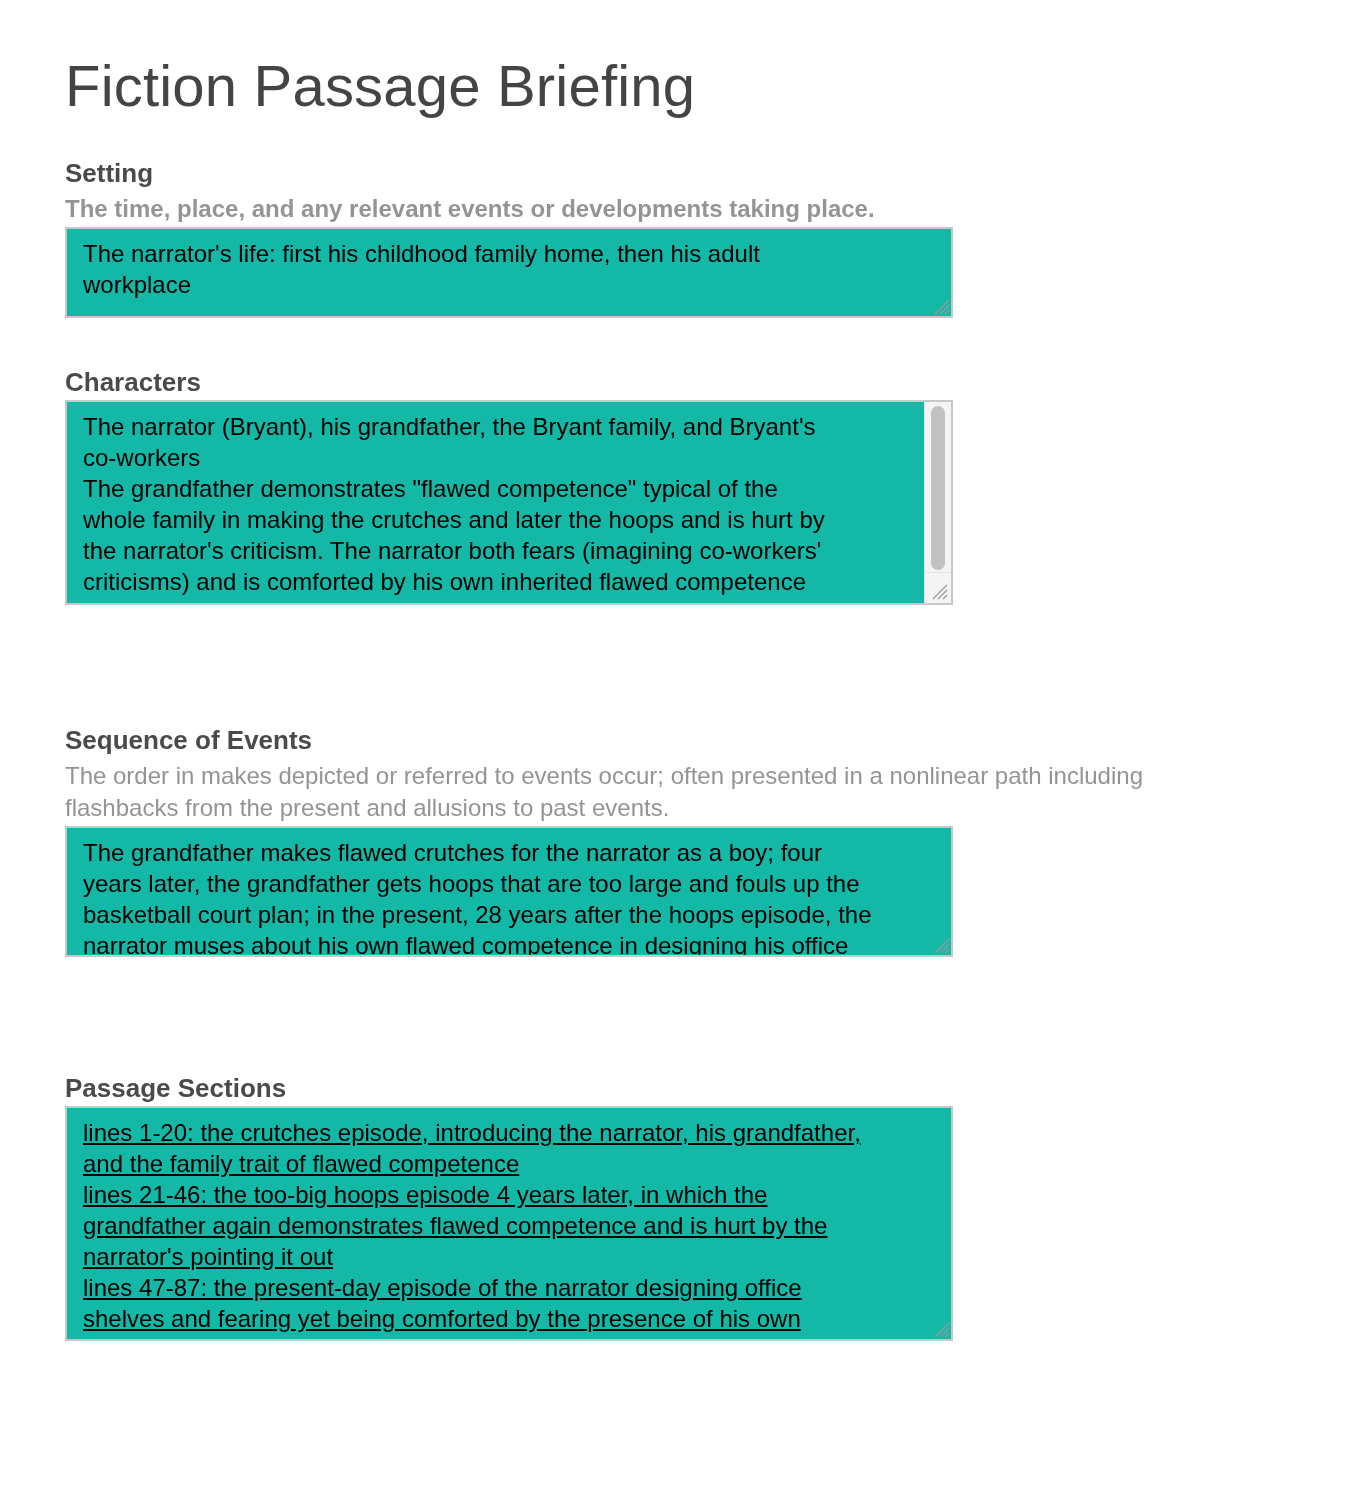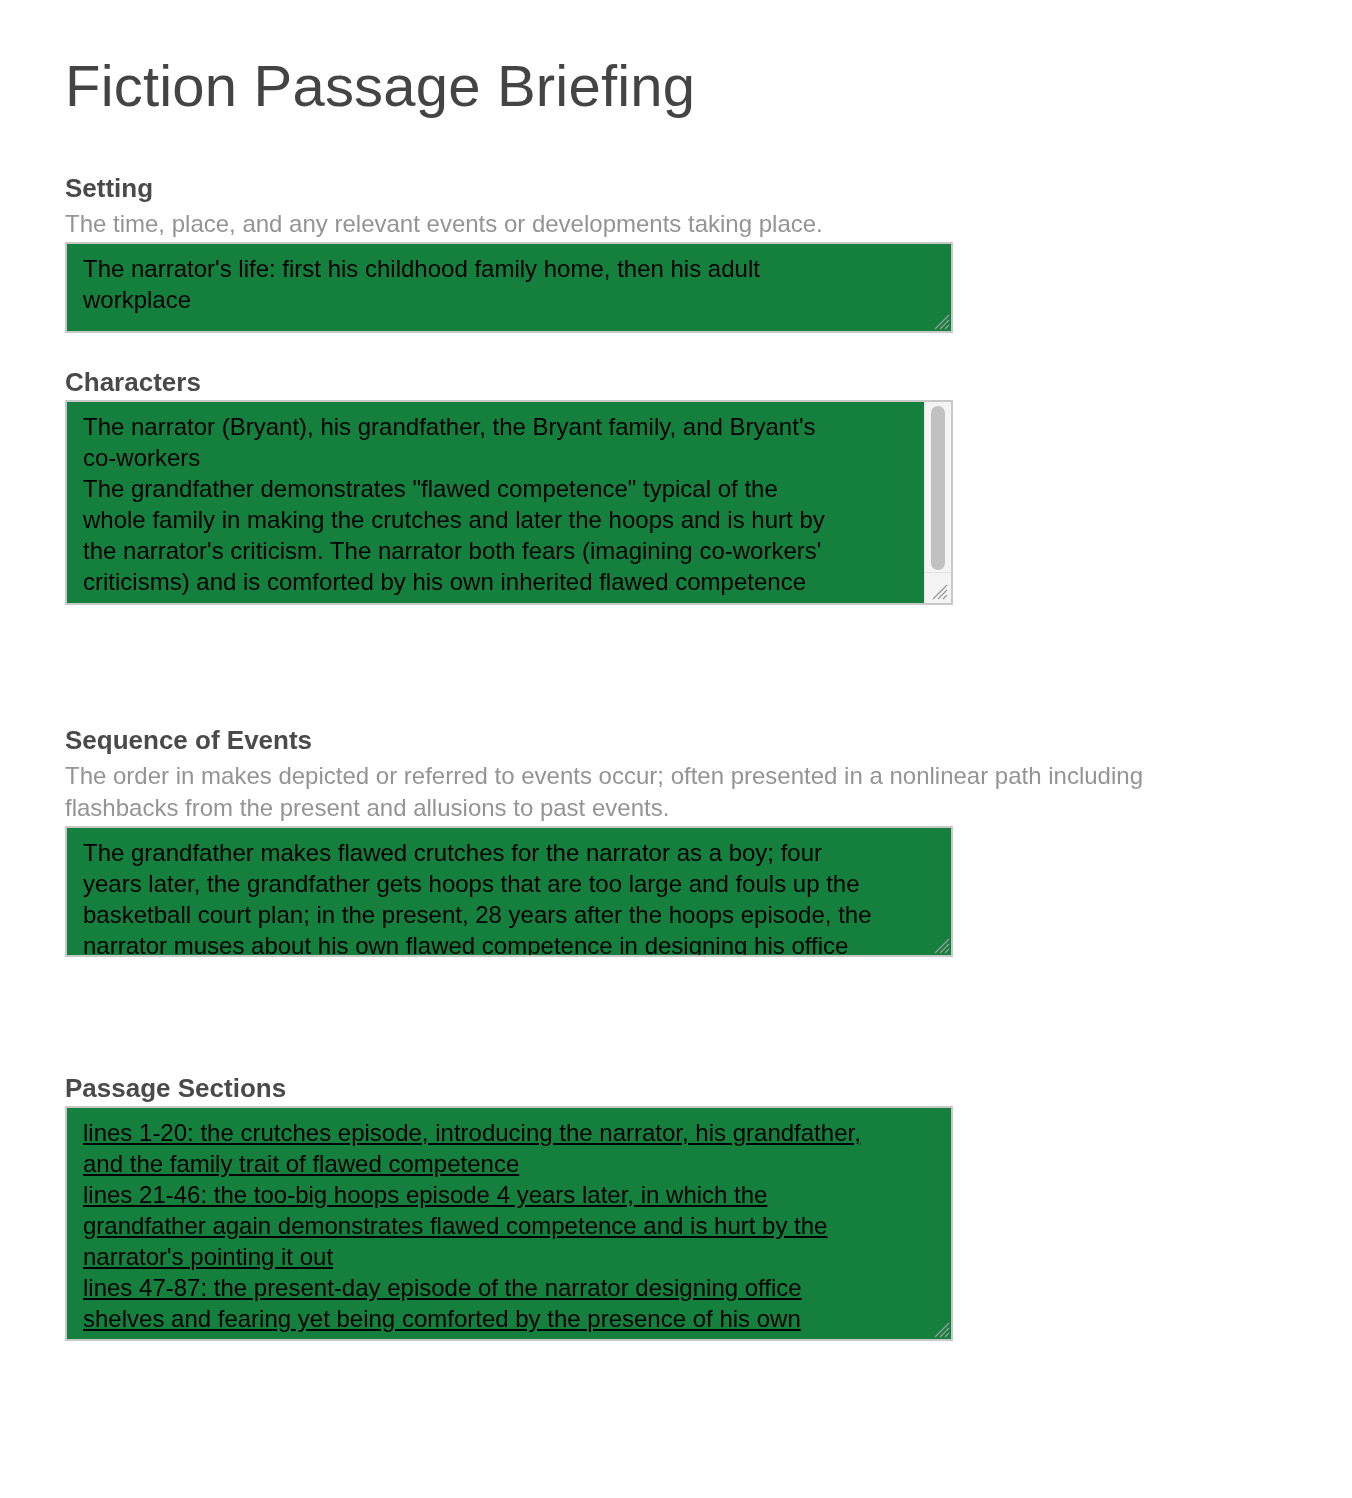--- a/index.html
+++ b/index.html
@@ -5,40 +5,40 @@
   html, body { margin: 0; padding: 0; background: #ffffff; }
   body { width: 1352px; height: 1498px; position: relative; overflow: hidden;
          font-family: "Liberation Sans", sans-serif; }
   .page { position: absolute; left: 65px; top: 0; width: 1200px; }
   h1 { position: absolute; left: 0; top: 58px; margin: 0; font-size: 58px; font-weight: 400;
        color: #444; letter-spacing: 0.2px; line-height: 56px; white-space: nowrap; }
   .section { position: absolute; left: 0; width: 1200px; }
   .label { margin: 0; font-size: 26px; font-weight: 700; color: #4a4a4a; line-height: 32px; }
   .hint { margin: 0; font-size: 24px; color: #949494; line-height: 32px; width: 1170px; }
   .box { position: relative; width: 888px; border: 2px solid #c8c8c8; box-sizing: border-box;
-         background: #15803d; overflow: hidden; }
+         background: #14b8a6; overflow: hidden; }
   .box .txt { padding: 9px 16px 0 16px; font-size: 24px; line-height: 31px; color: #000;
               white-space: pre-wrap; }
   .resize { position: absolute; right: 1px; bottom: 1px; width: 18px; height: 18px; }
   .scroll-track { position: absolute; right: 0; top: 0; width: 26px; bottom: 30px;
                   background: #f4f4f4; border-left: 1px solid #e3e3e3; }
   .scroll-thumb { position: absolute; left: 6px; top: 4px; width: 14px; height: 164px;
                   background: #c1c1c1; border-radius: 7px; }
   .resize-cell { position: absolute; right: 0; bottom: 0; width: 26px; height: 30px;
                  background: #f4f4f4; border-left: 1px solid #e3e3e3; border-top: 1px solid #e3e3e3; }
 </style>
 </head>
 <body>
 
 <div class="page">
   <h1>Fiction Passage Briefing</h1>
 
-  <div class="section" style="top:172px;">
+  <div class="section" style="top:157px;">
     <p class="label">Setting</p>
-    <p class="hint" style="margin-top:4px;">The time, place, and any relevant events or developments taking place.</p>
+    <p class="hint" style="margin-top:4px;font-weight:bold;">The time, place, and any relevant events or developments taking place.</p>
     <div class="box" style="height:91px;margin-top:2px;">
       <div class="txt">The narrator's life: first his childhood family home, then his adult
 workplace</div>
       <svg class="resize" viewBox="0 0 18 18">
         <line x1="17" y1="3" x2="3" y2="17" stroke="#9a9a9a" stroke-width="1.2"></line>
         <line x1="17" y1="8" x2="8" y2="17" stroke="#9a9a9a" stroke-width="1.2"></line>
         <line x1="17" y1="13" x2="13" y2="17" stroke="#9a9a9a" stroke-width="1.2"></line>
       </svg>
     </div>
   </div>

